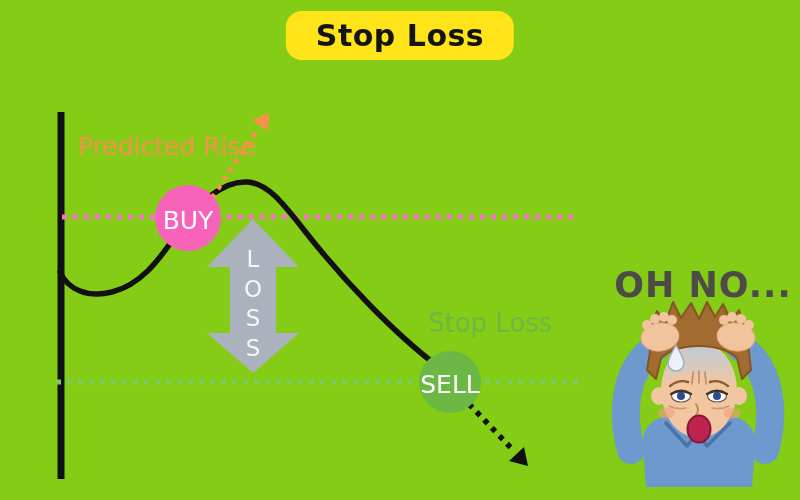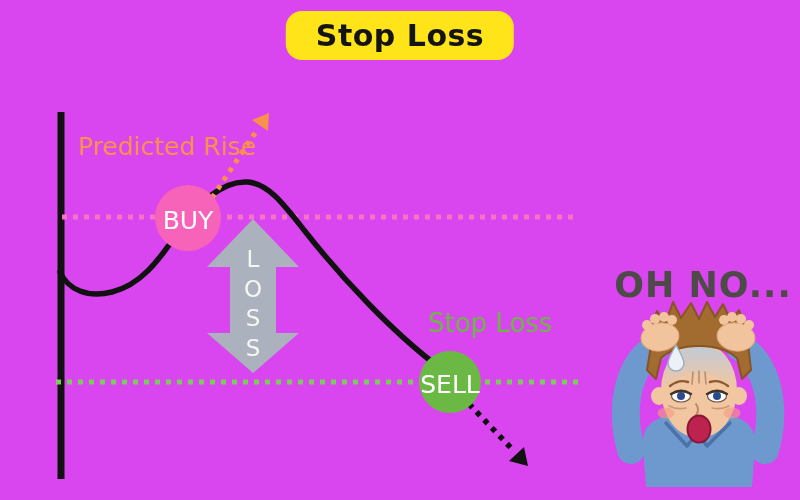--- a/index.html
+++ b/index.html
@@ -1,19 +1,19 @@
 <!DOCTYPE html>
 <html><head>
 <meta charset="utf-8">
 <style>
   html,body{margin:0;padding:0;}
   body{font-family:"DejaVu Sans","Liberation Sans",sans-serif;}
   .stage{
     position:relative;width:800px;height:500px;
-    background:#d946ef;overflow:hidden;
+    background:#84cc16;overflow:hidden;
   }
   .title-badge{
     position:absolute;top:11px;left:50%;transform:translateX(-50%);
     background:#FFE41A;color:#141414;
     font-size:30px;font-weight:bold;
     padding:7px 30px;border-radius:16px;
     letter-spacing:0.5px;white-space:nowrap;
   }
   svg{position:absolute;left:0;top:0;}
   text{font-family:"DejaVu Sans","Liberation Sans",sans-serif;}

